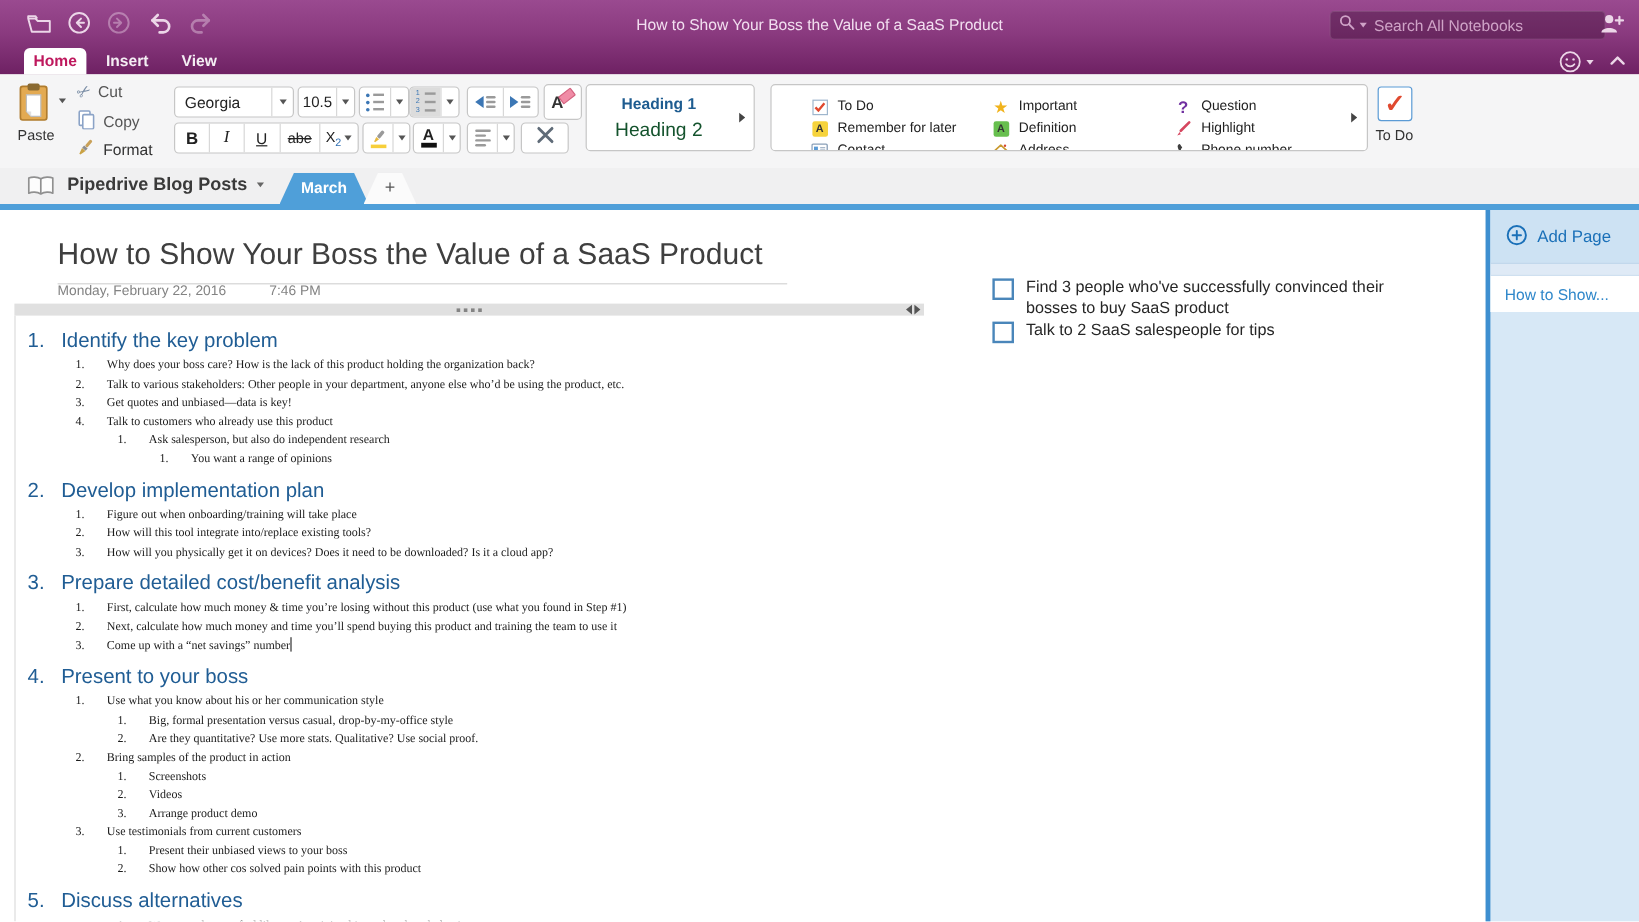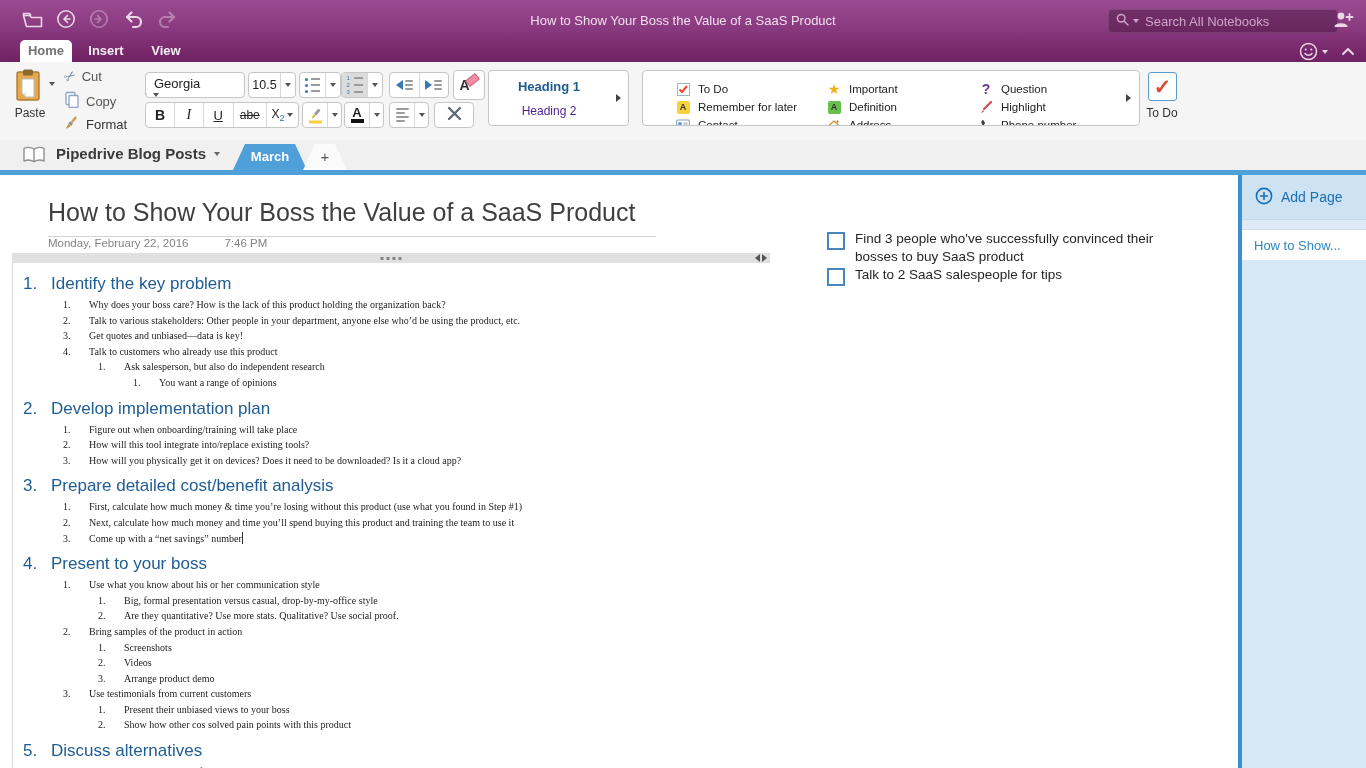--- a/index.html
+++ b/index.html
@@ -18,21 +18,21 @@
               background:rgba(40,4,34,.32);border:1px solid rgba(255,255,255,.12);
               display:flex;align-items:center;padding:0 7px;gap:4px;}
   .search-box input{background:transparent;border:none;outline:none;color:#ecd2e6;
                     font-size:13px;width:160px;font-family:"Liberation Sans",sans-serif;}
   .search-box input::placeholder{color:#cfa3c7;}
   .caret-lite{width:0;height:0;border-left:3.5px solid transparent;border-right:3.5px solid transparent;
               border-top:4px solid #cfa3c7;}
   
   .tab{position:absolute;top:40px;height:22px;line-height:22px;font-size:13px;font-weight:bold;
        color:rgba(255,255,255,.92);text-align:center;}
-  .tab.active{background:#fff;color:#737373;border-radius:5px 5px 0 0;}
+  .tab.active{background:#fff;color:#be185d;border-radius:5px 5px 0 0;}
   .smiley-zone{position:absolute;top:42px;right:10px;display:flex;align-items:center;gap:12px;color:#ecd6e8;}
 
   
   .ribbon{position:absolute;top:62px;left:0;width:1366px;height:78px;background:#f5f5f6;
           border-bottom:1px solid #dcdcdc;}
   .btnbox{background:#fff;border:1px solid #c6c6c6;border-radius:4px;position:absolute;
           display:flex;align-items:stretch;overflow:hidden;}
   .seg{display:flex;align-items:center;justify-content:center;}
   .seg+.seg{border-left:1px solid #d8d8d8;}
   .seg.pressed{background:#dcdcdc;}
@@ -61,21 +61,21 @@
          border-left:7px solid #3c77b5;}
   .eraser{display:inline-block;width:11px;height:6px;background:#f08ca6;border:1px solid #d4627f;
           border-radius:1px;transform:rotate(-38deg);margin-left:-4px;margin-top:-10px;}
   .acolor{display:flex;flex-direction:column;align-items:center;line-height:11px;}
   .acolor .a{font-size:13px;font-weight:bold;color:#222;}
   .acolor .bar{width:13px;height:4px;background:#111;margin-top:1px;}
 
   .styles-box{left:488px;top:8px;width:139px;height:54px;}
   .style-h1{position:absolute;top:8px;left:0;width:120px;text-align:center;color:#1e5c90;
             font-size:13px;font-weight:bold;}
-  .style-h2{position:absolute;bottom:7px;left:0;width:120px;text-align:center;color:#4c1d95;font-size:12px;}
+  .style-h2{position:absolute;bottom:7px;left:0;width:120px;text-align:center;color:#14532d;font-size:16px;}
   .styles-arrow{position:absolute;right:7px;top:23px;}
 
   .tags-box{left:642px;top:8px;width:496px;height:54px;}
   .tag-row{position:absolute;display:flex;align-items:center;gap:8px;font-size:11.5px;color:#222;height:14px;}
   .tagic{width:14px;height:14px;display:flex;align-items:center;justify-content:center;flex:none;}
   .tag-sq{width:13px;height:13px;display:flex;align-items:center;justify-content:center;
           font-size:9px;font-weight:bold;color:#333;border-radius:2px;}
 
   .todo-big{position:absolute;left:1148px;top:10px;width:27px;height:27px;border:1px solid #5b9bd5;
             border-radius:3px;background:#fff;display:flex;align-items:center;justify-content:center;}
@@ -248,21 +248,21 @@
           <g transform="rotate(40 9 9)">
             <rect x="7.8" y="1" width="2.6" height="7" rx="1" fill="#c9a15a"></rect>
             <rect x="7.2" y="8.2" width="3.8" height="2.6" fill="#8e8e8e"></rect>
             <path d="M7.2 11 h3.8 l-1.3 5 h-1.2 z" fill="#caa244"></path>
           </g>
         </svg>
     </span>
     <span style="color:#333;">Format</span>
   </div>
 
-  <div class="btnbox" style="left:145px;top:10px;width:98px;height:24px;flex-direction:column;">
+  <div class="btnbox" style="left:145px;top:10px;width:98px;height:24px;">
     <div class="seg" style="flex:1;justify-content:flex-start;padding-left:8px;font-size:13px;color:#222;">
       <span>Georgia</span>
     </div>
     <div class="seg" style="width:17px;">
         <span class="caret-dark"></span>
       </div>
   </div>
   <div class="btnbox" style="left:248px;top:10px;width:46px;height:24px;">
     <div class="seg" style="flex:1;font-size:12.5px;color:#222;">
         <span>10.5</span>

